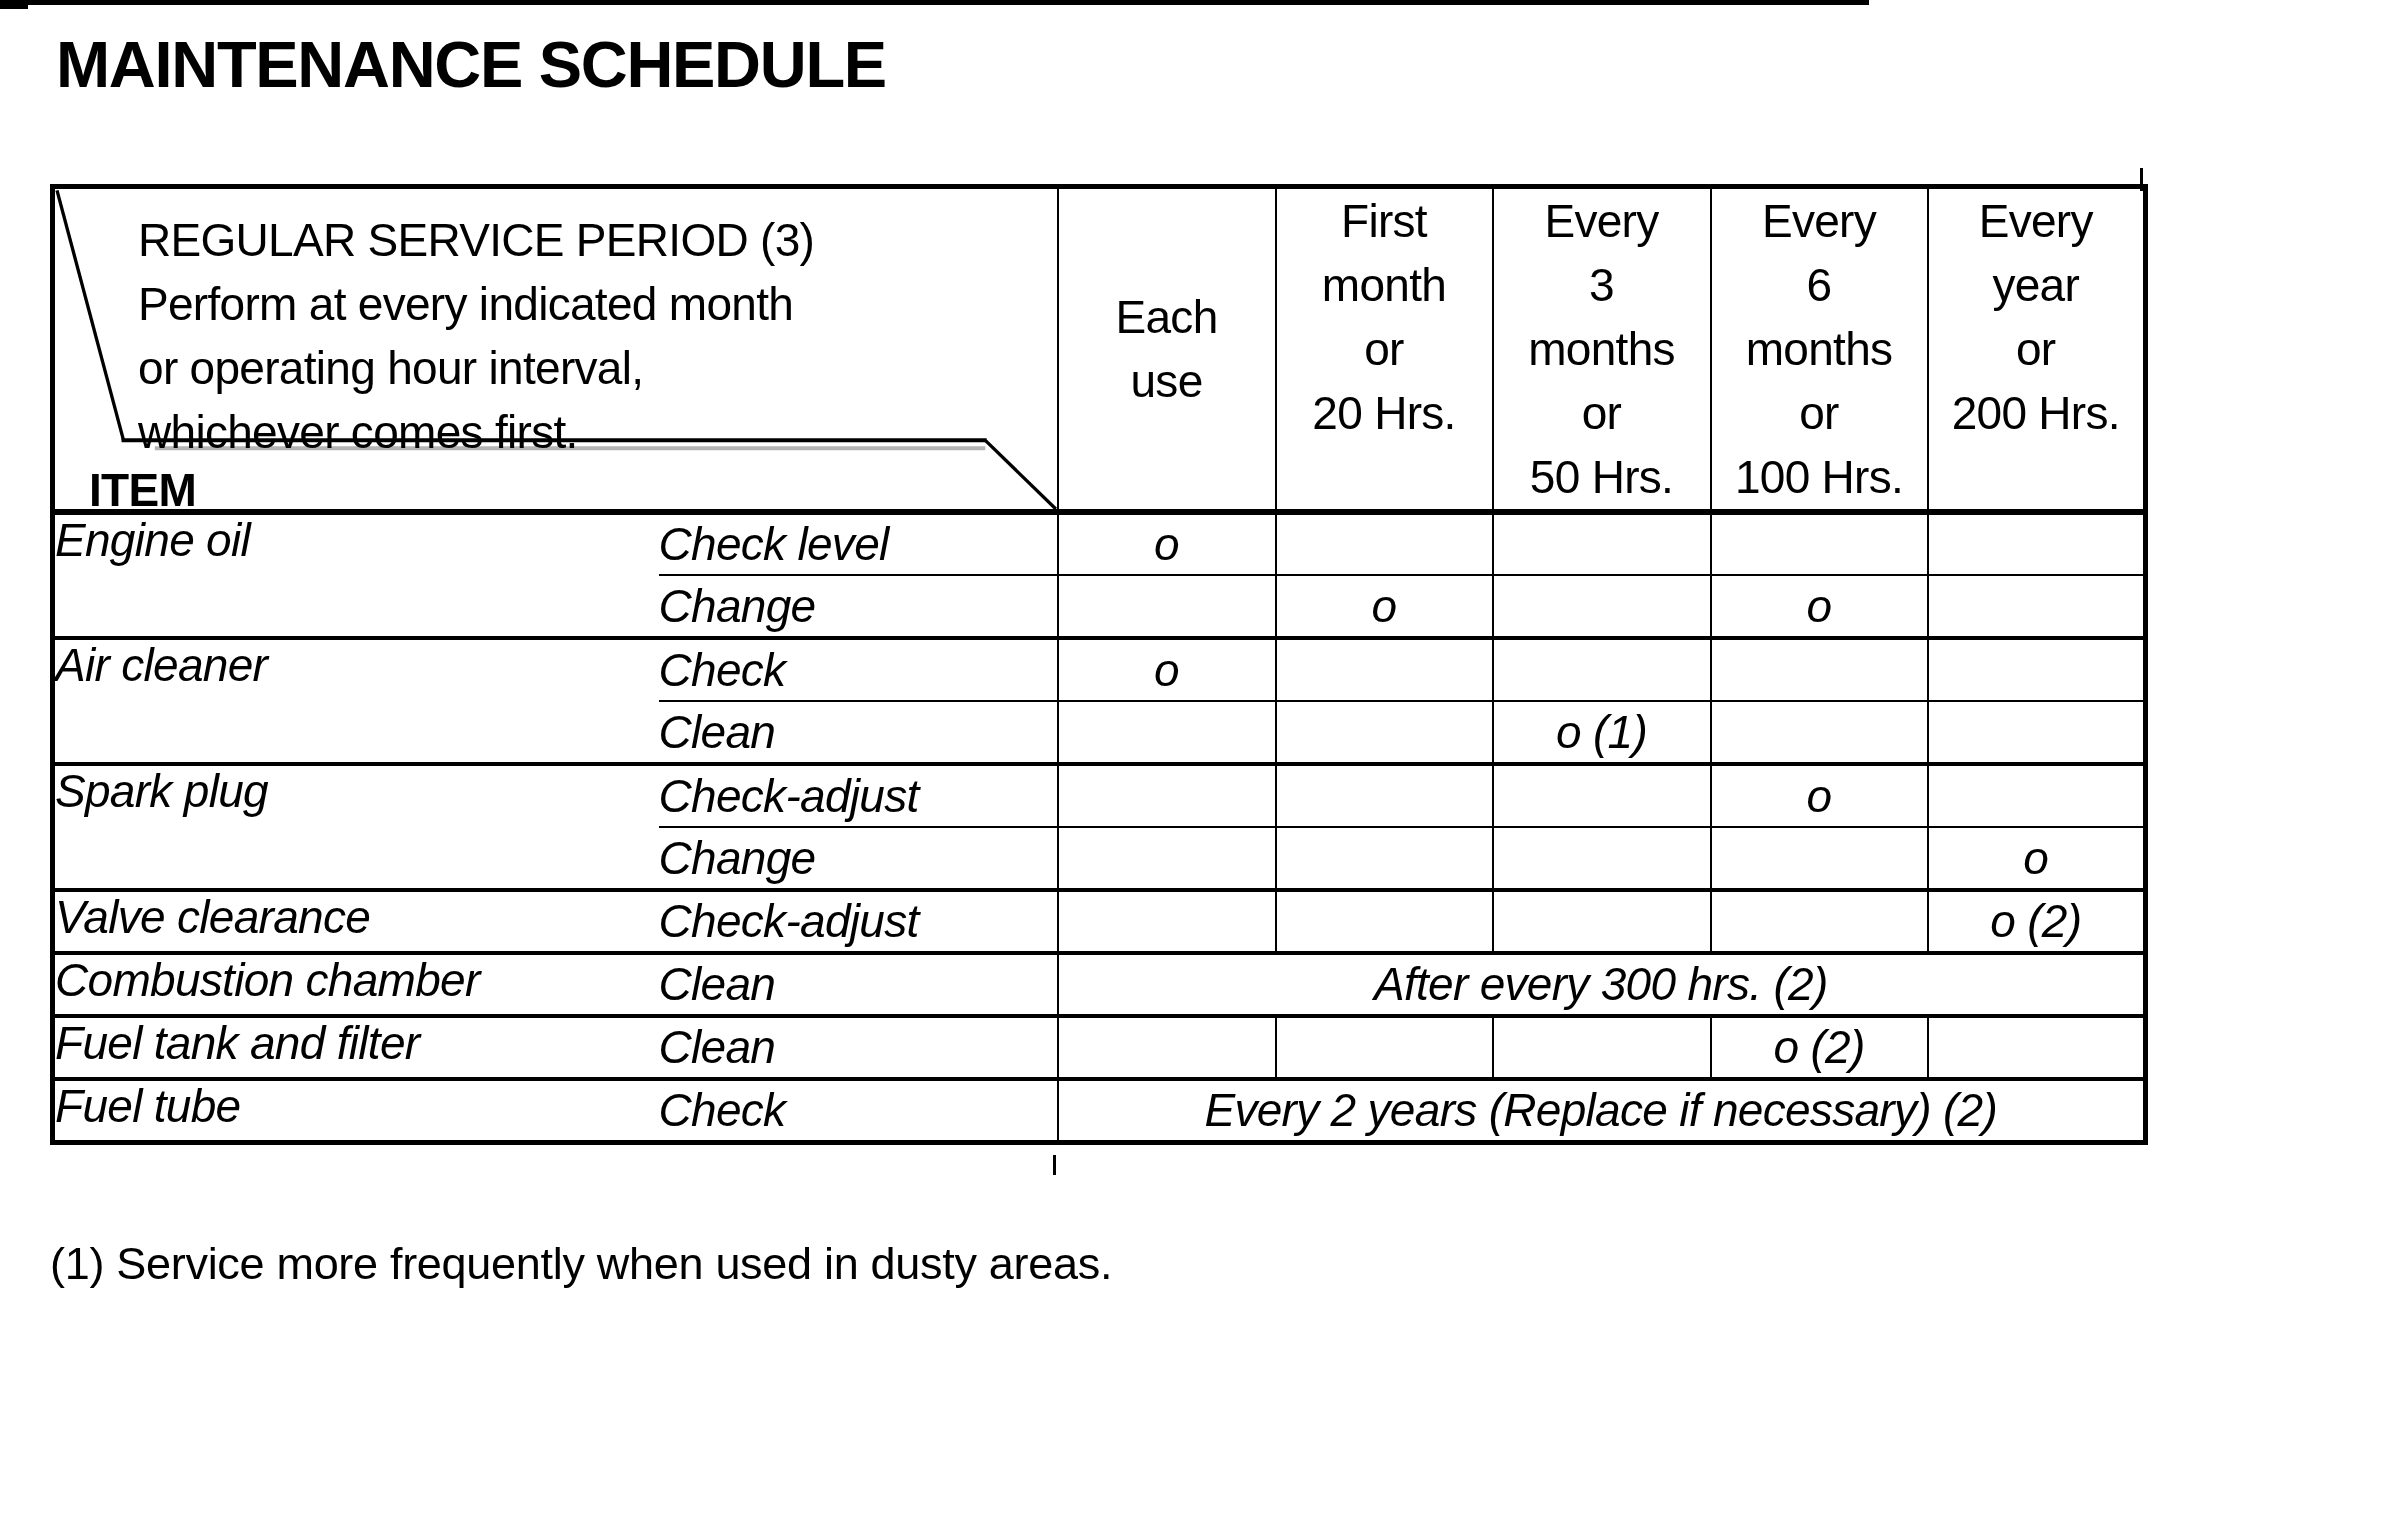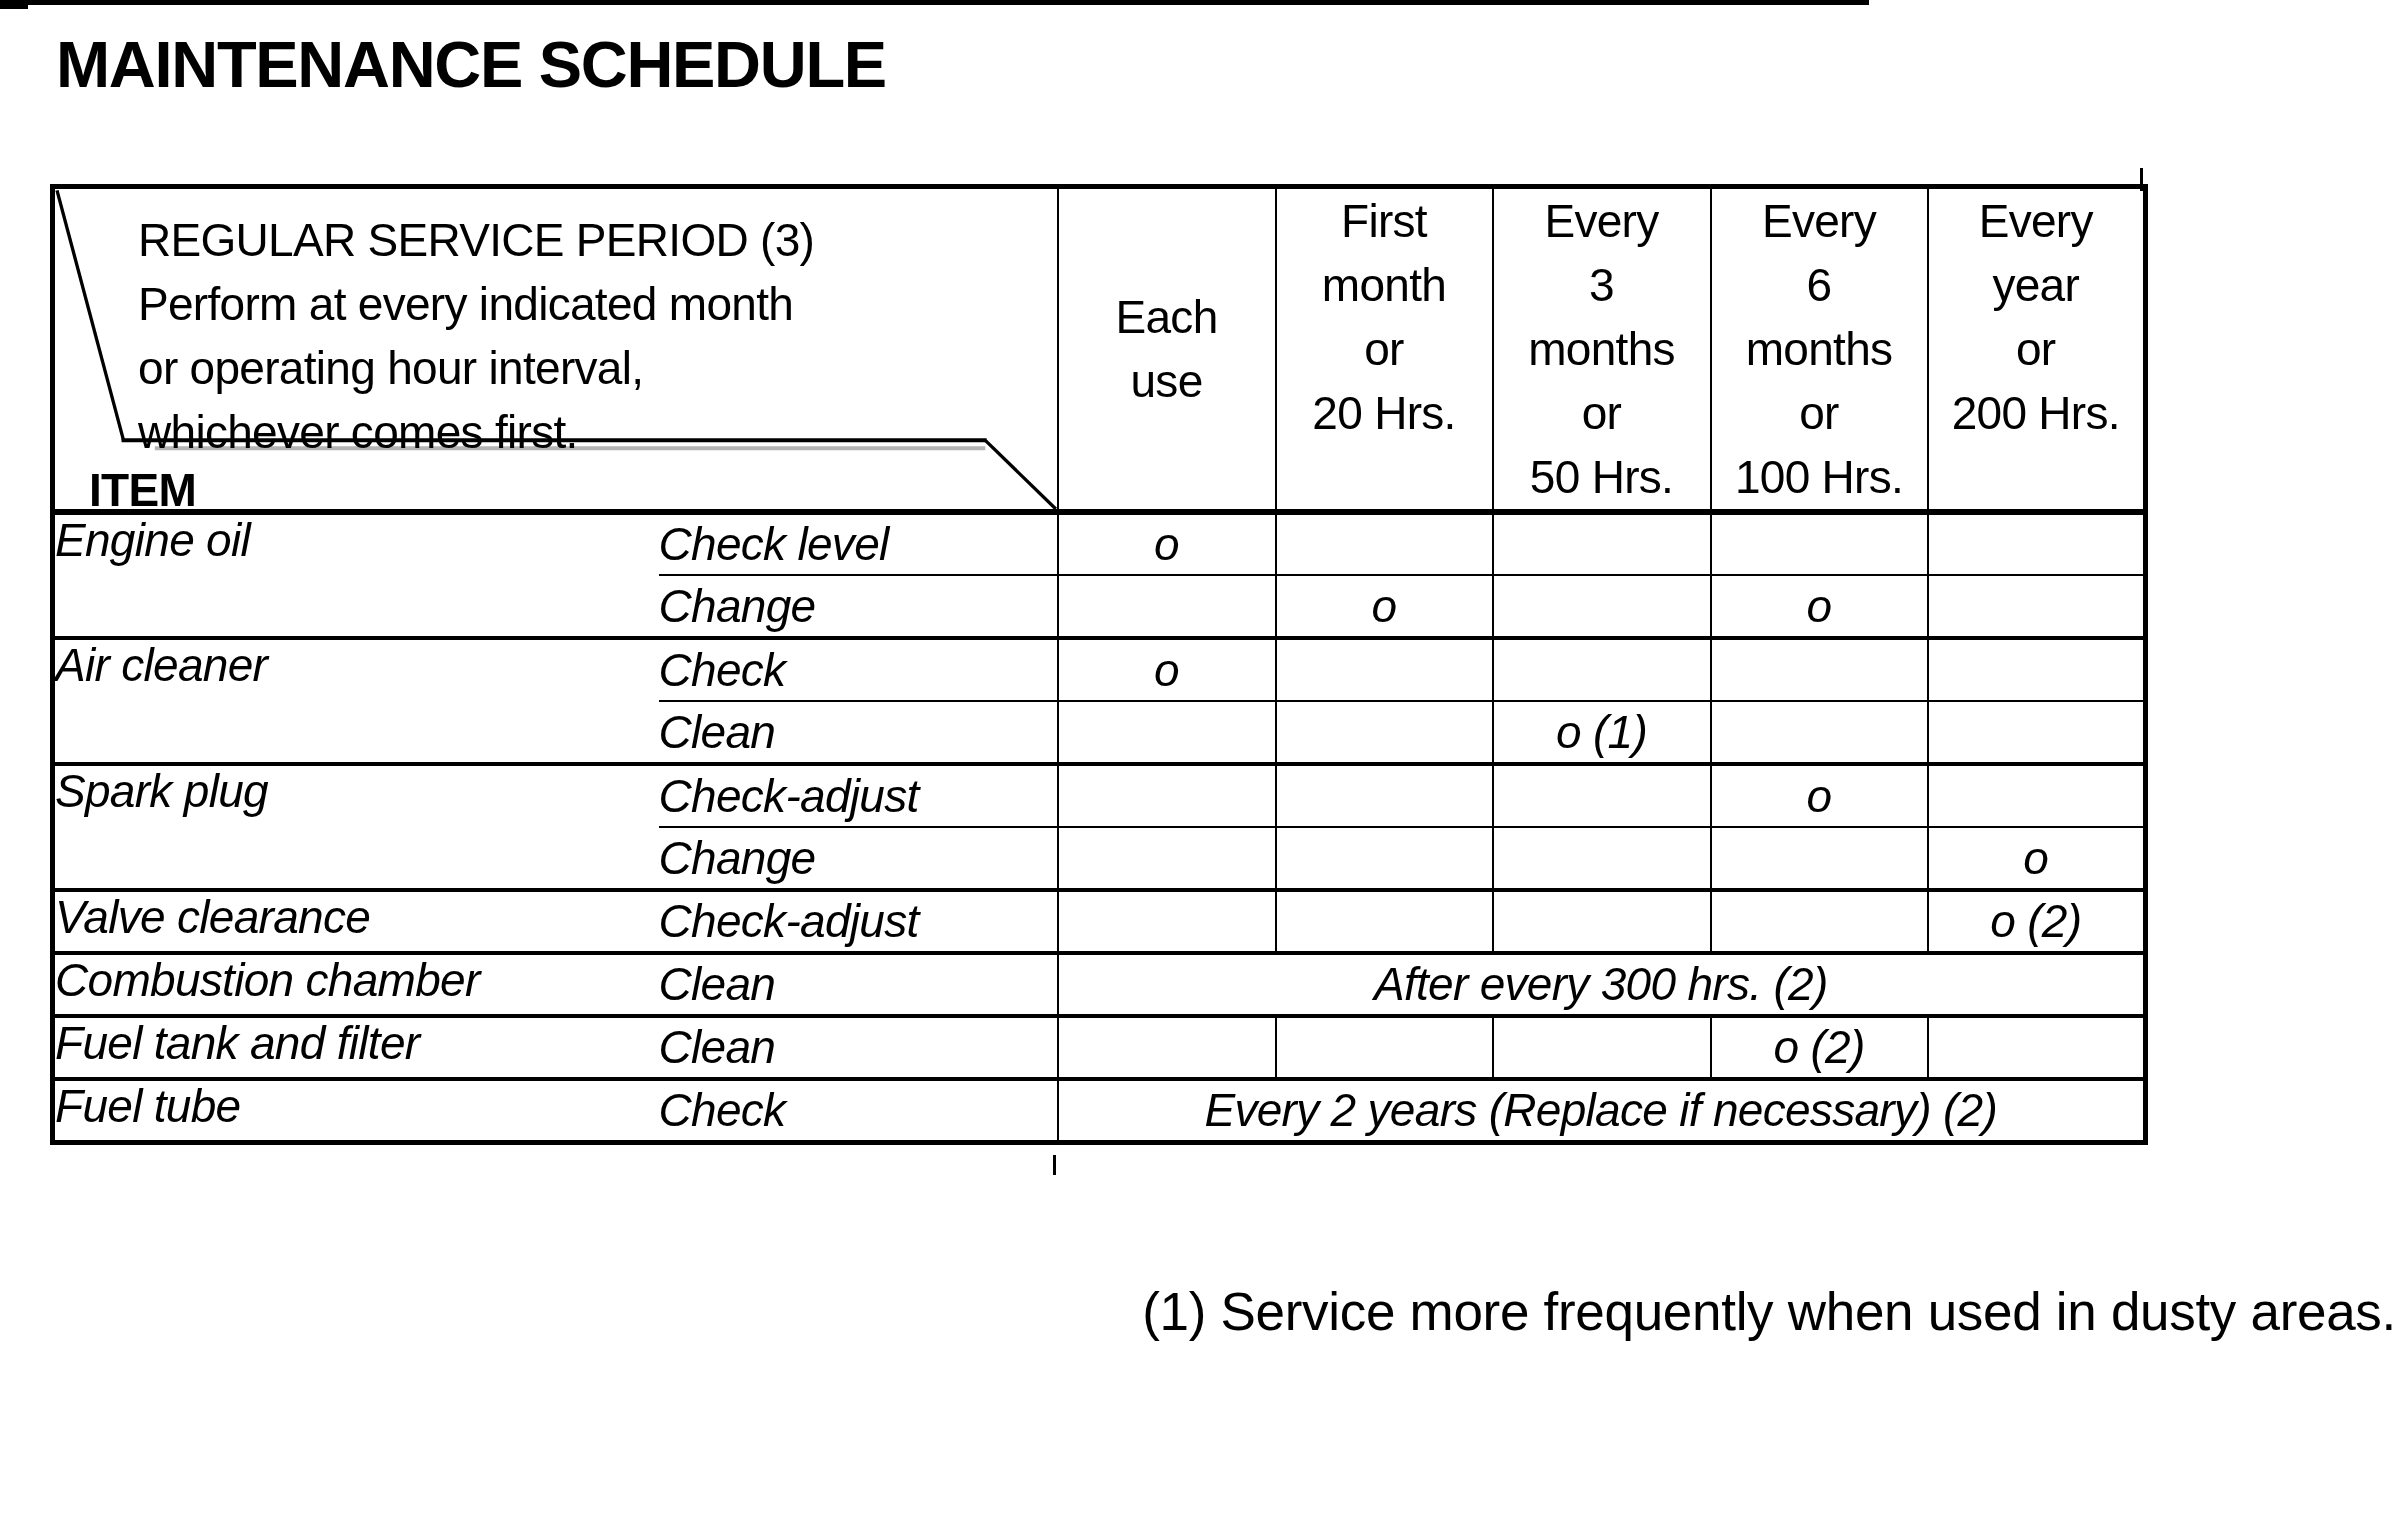--- a/index.html
+++ b/index.html
@@ -51,22 +51,22 @@
   td.span-cell { border-left:2.7px solid #000; text-align:center; vertical-align:middle;margin-left:38px; }
   tr.g > td { border-top:4.6px solid #000; }   
   td.s      { border-top:2.7px solid #000; }   
 
   
   .tick-bottom { position:absolute; left:1053px; top:1155px; width:3.3px; height:20px; background:#000; }
   .tick-topright { position:absolute; left:2140px; top:168px; width:3.3px; height:22.5px; background:#000; }
 
   
   .footnotes {
-    position:absolute; left:50px; top:1280px; width:2346px;
-    font-size:53px; line-height:63px; letter-spacing:-0.3px;text-align:right;
+    position:absolute; left:50px; top:1232px; width:2346px;
+    font-size:45px; line-height:63px; letter-spacing:-0.3px;
   }
   .footnotes p {
     margin:0; padding-left:87px; text-indent:-87px; white-space:pre-line;
   }
   .footnotes p.fn-wide { word-spacing:4px; }
 </style>
 </head>
 <body>
 
 <div class="page">

